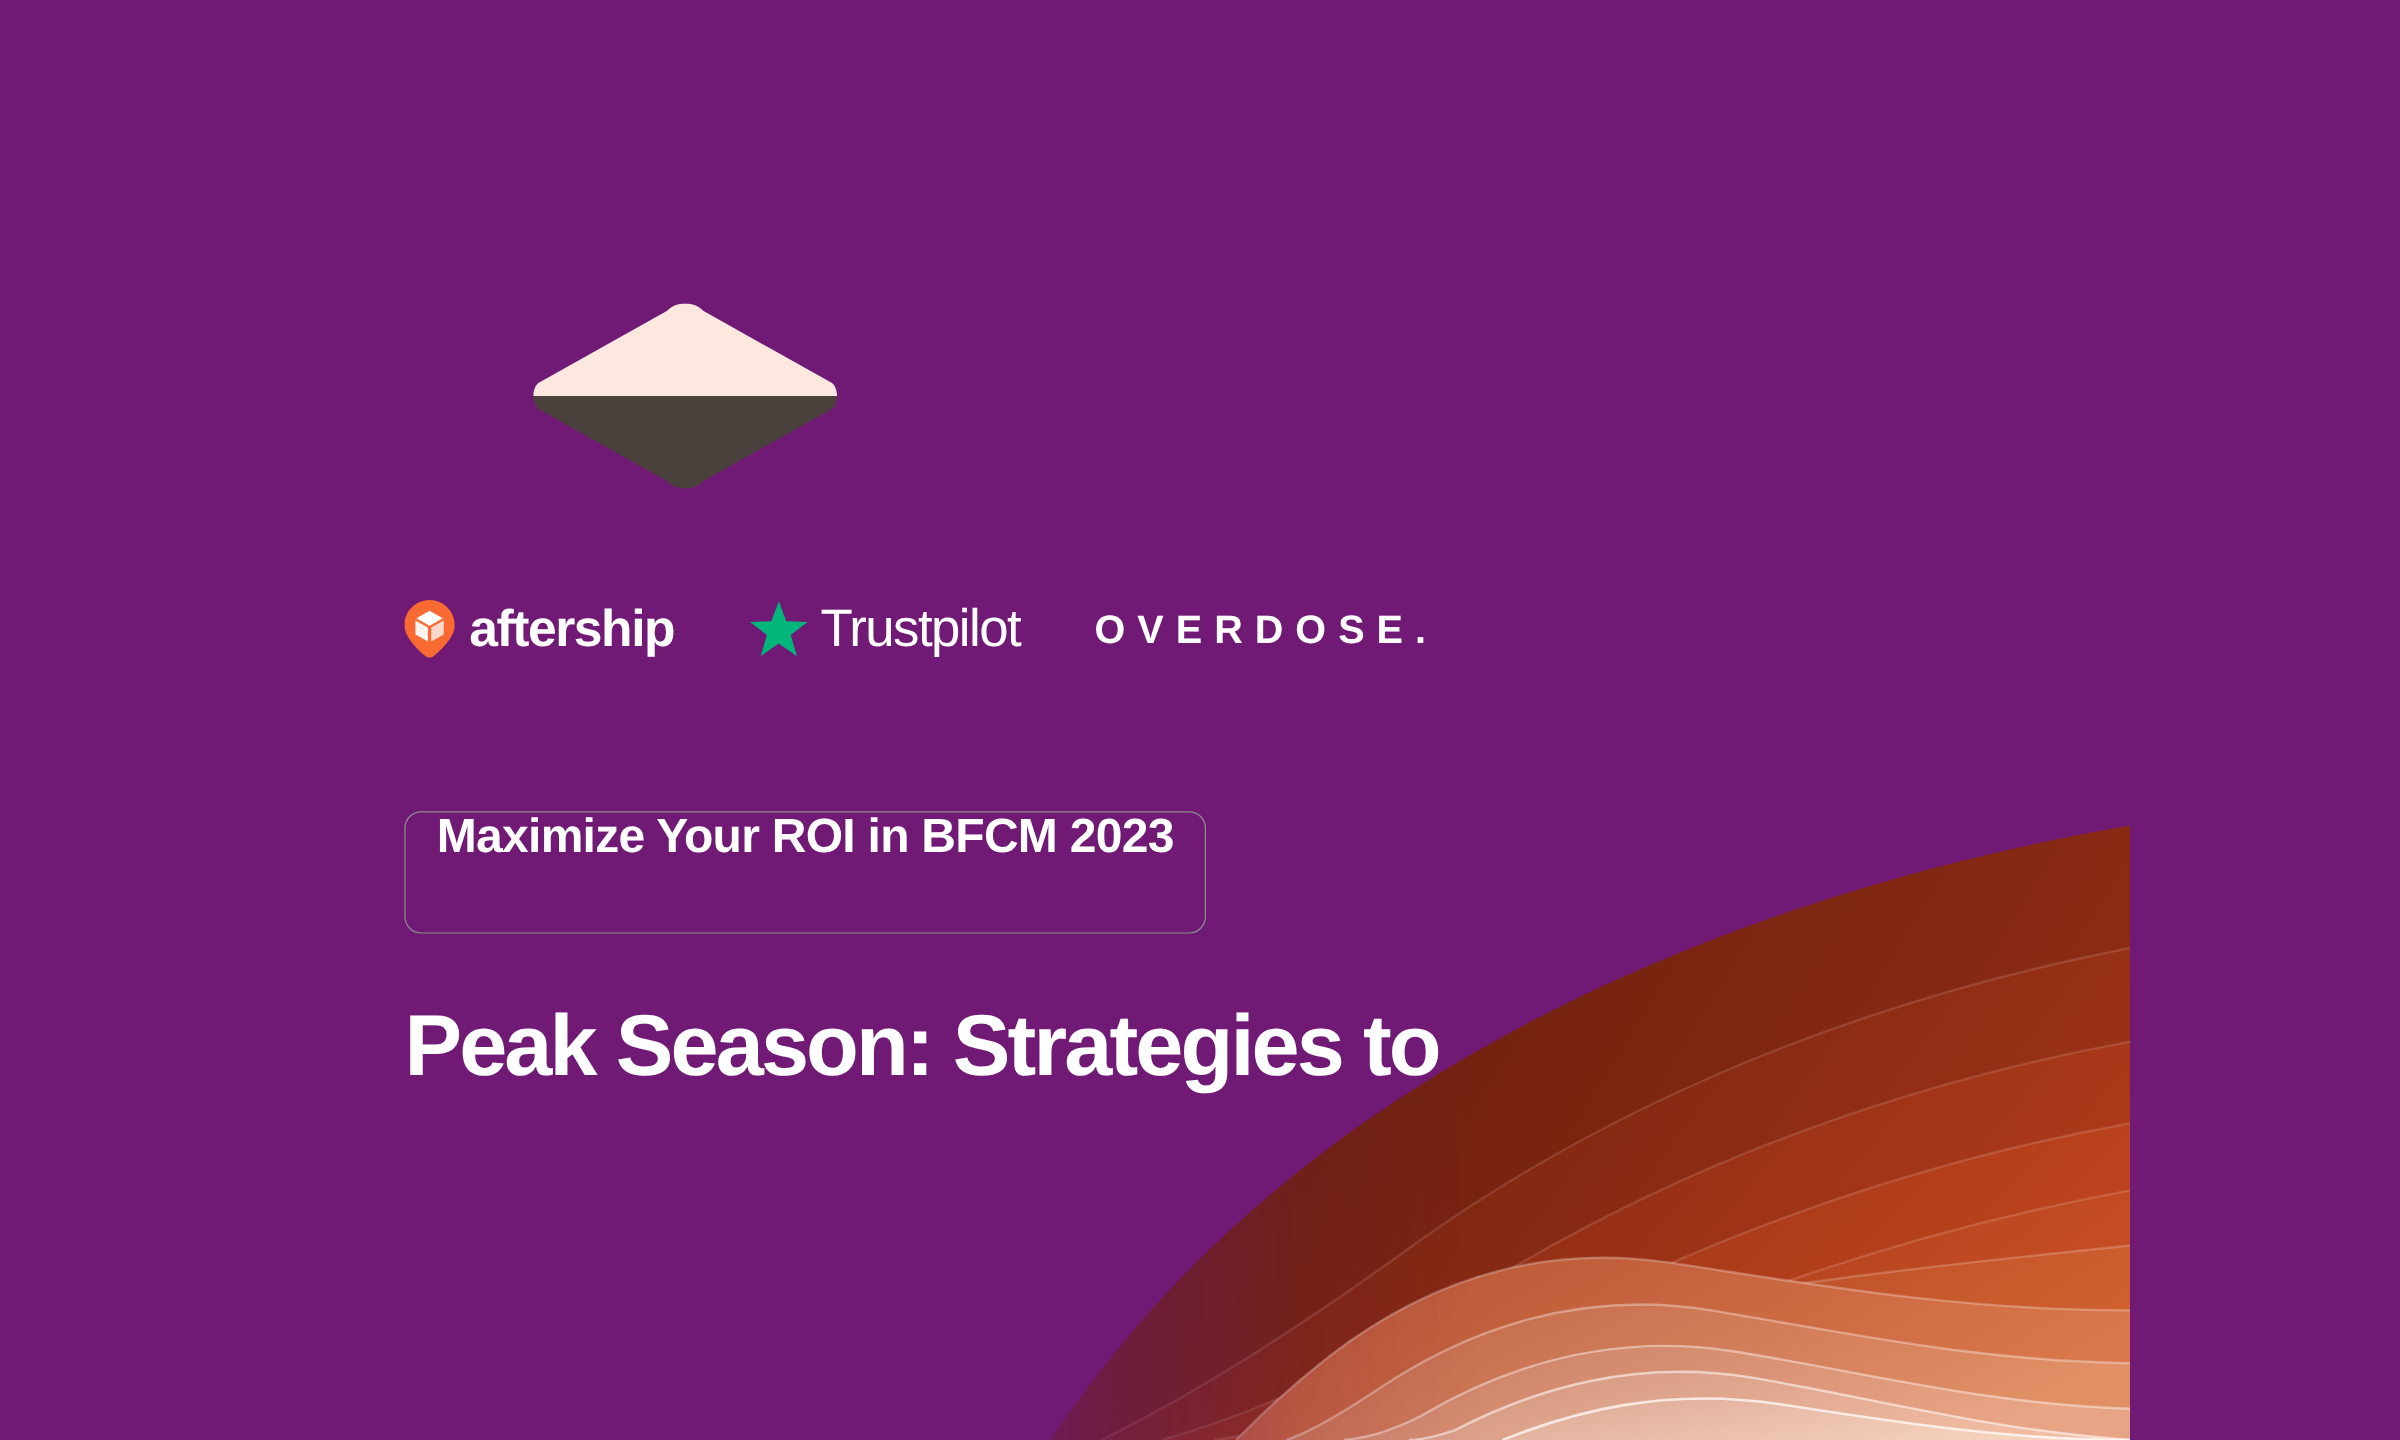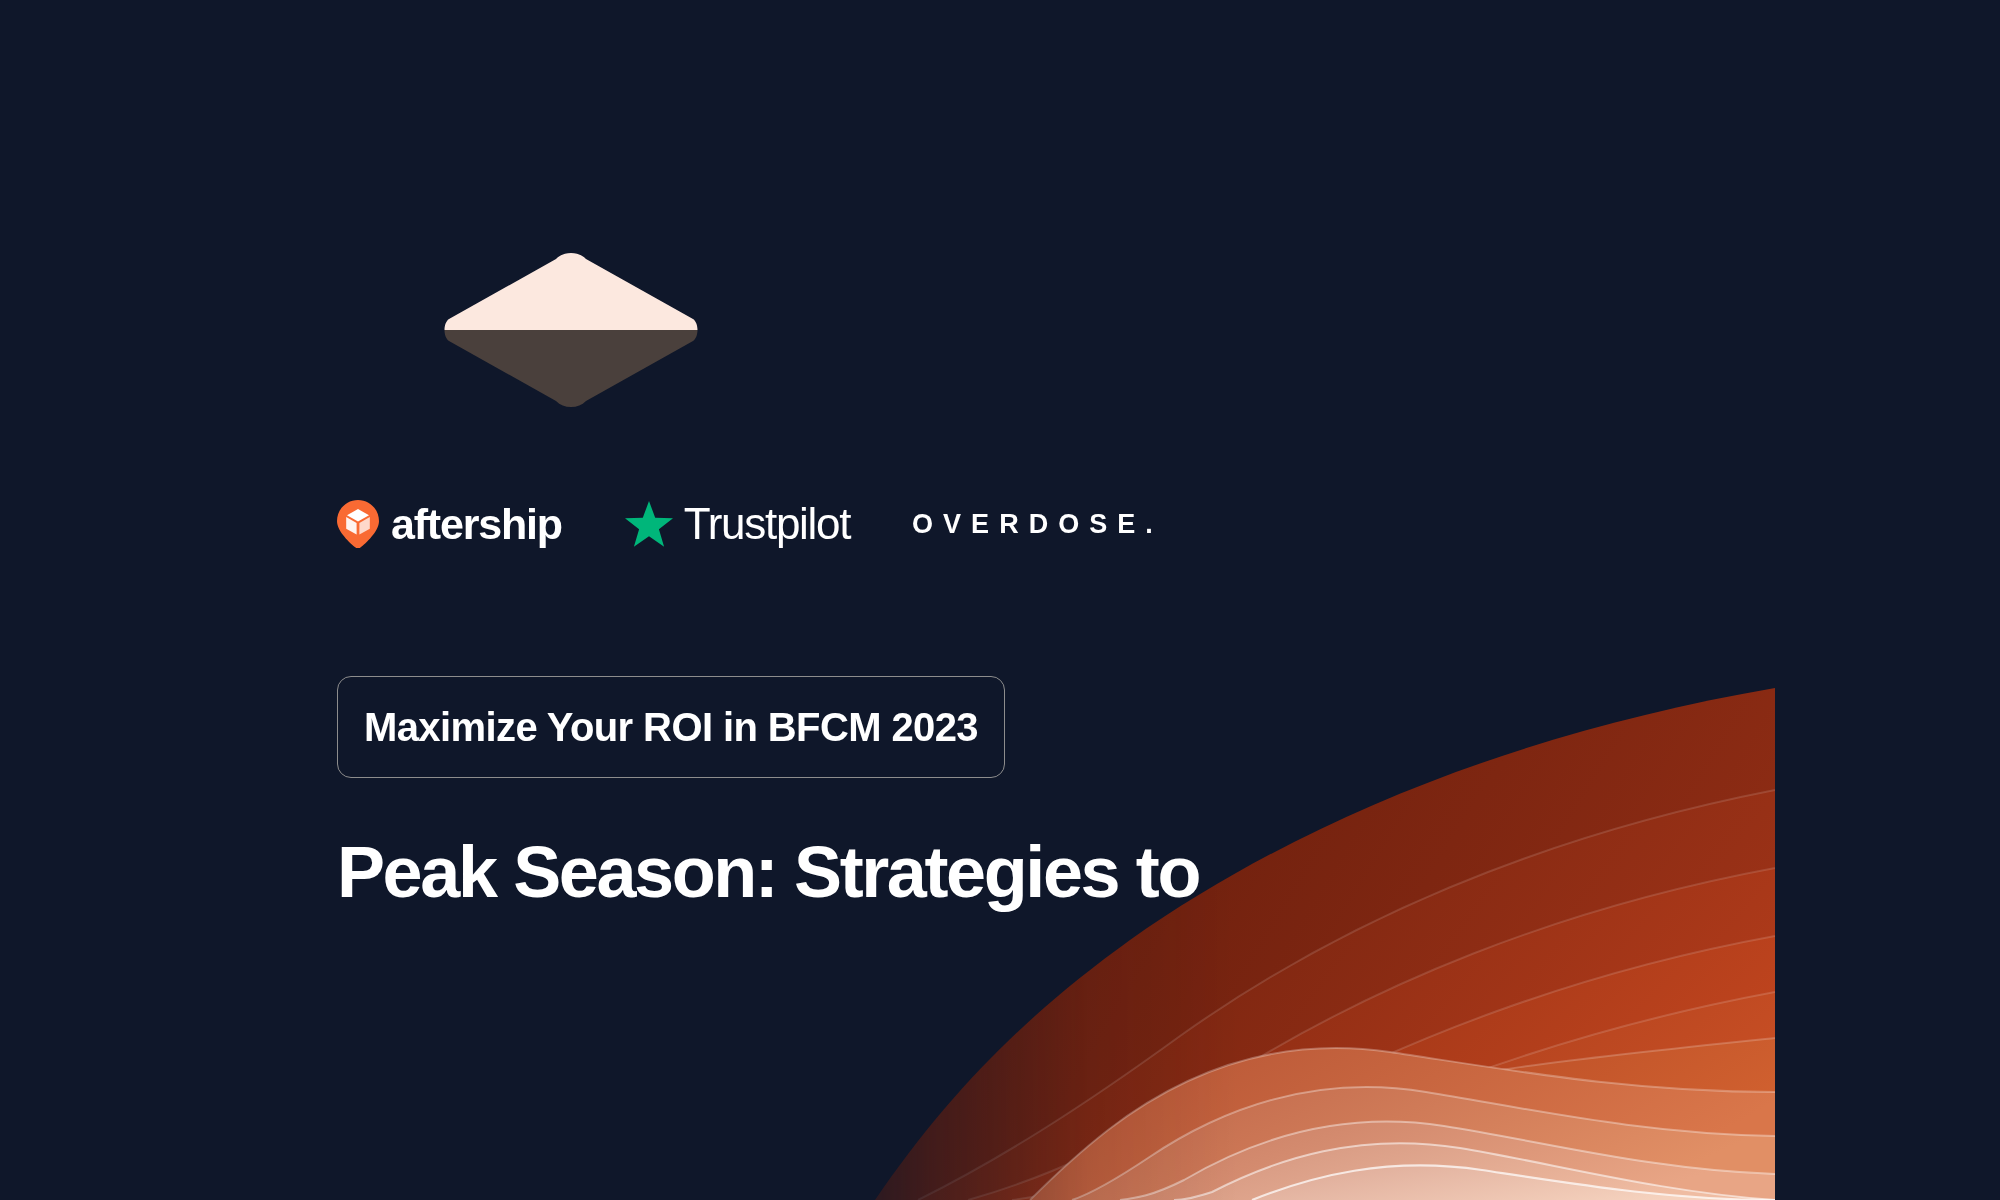--- a/index.html
+++ b/index.html
@@ -6,21 +6,21 @@
   * { margin:0; padding:0; box-sizing:border-box; }
   html, body {
     width:2000px; height:1200px;
     background:#000000;
     overflow:hidden;
     font-family:"Liberation Sans", sans-serif;
   }
   #stage {
     position:relative;
     width:2000px; height:1200px;
-    background:#0f172a;
+    background:#701a75;
     overflow:hidden;
   }
 
   
   #ridge-graphic {
     position:absolute;
     left:700px; top:640px;
     width:1075px; height:560px;
     overflow:hidden;
     pointer-events:none;
@@ -59,34 +59,33 @@
   .trustpilot-word {
     color:#ffffff;
     font-size:44px;
     font-weight:400;
     letter-spacing:-1.3px;
     line-height:1;
   }
 
   .overdose-word {
     color:#ffffff;
-    font-size:27px;
+    font-size:33px;
     font-weight:700;
     letter-spacing:10px;
     line-height:1;
   }
 
   
   #roi-badge {
     position:absolute;
     left:337px; top:676px;
     height:102px;
     padding:0 26px;
     display:flex;
-    align-items:center;
     border:1.6px solid #8d8d8d;
     border-radius:14px;
     background:transparent;
   }
   #roi-badge-label {
     color:#ffffff;
     font-size:40px;
     font-weight:700;
     letter-spacing:-0.6px;
     white-space:nowrap;

